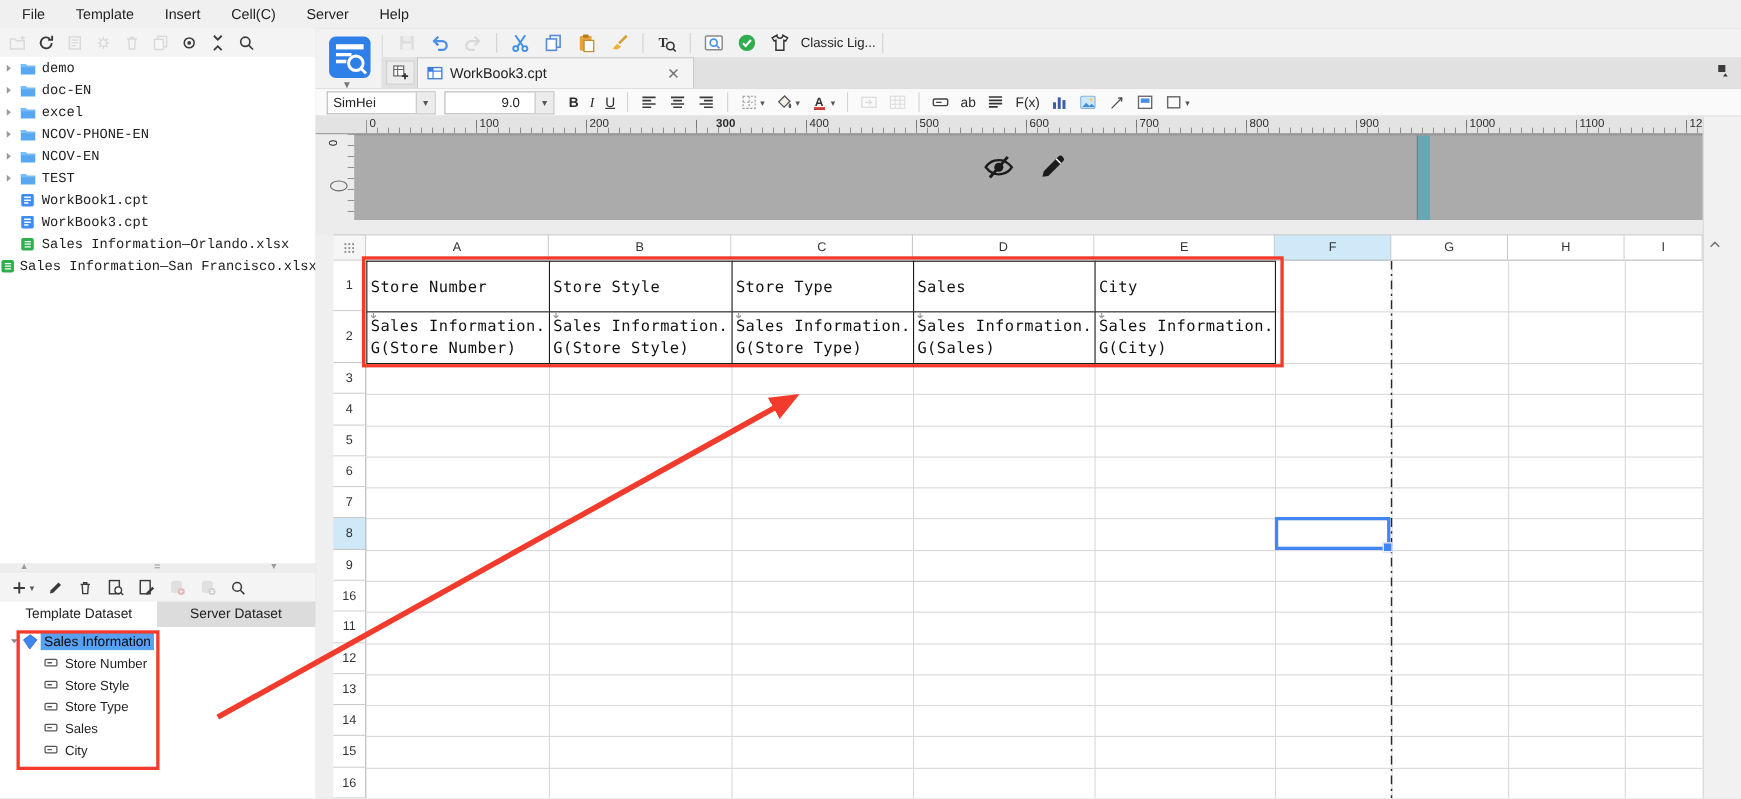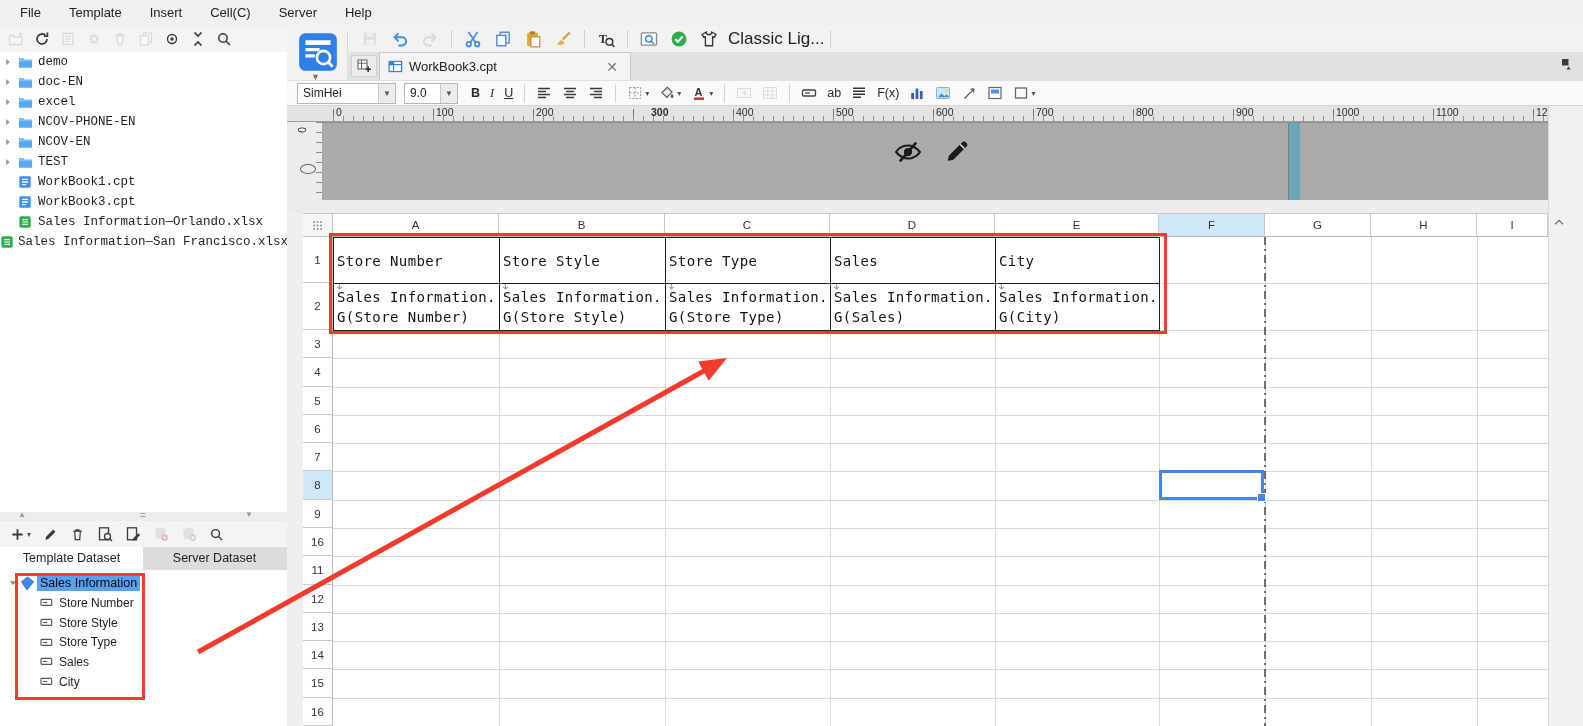--- a/index.html
+++ b/index.html
@@ -43,21 +43,21 @@
   #redbox-dataset{position:absolute;left:15px;top:547px;width:130px;height:127px;
                   border:3px solid #f23b2c;box-sizing:border-box;pointer-events:none;}
   
   #main-header{position:absolute;left:287px;top:26px;width:1296px;height:80px;background:#f2f2f2;}
   #big-template-btn{position:absolute;left:9px;top:4px;width:44px;height:46px;}
   #big-caret{position:absolute;left:24px;top:46px;font-size:9px;color:#777;}
   #hdr-sep{position:absolute;left:60px;top:6px;width:1px;height:66px;background:#d7d7d7;}
   #tb-icons{position:absolute;left:68px;top:0;height:26px;display:flex;align-items:center;}
   #tb-icons .tbtn{margin:0 6px;display:flex;align-items:center;}
   .vsep{width:1px;height:18px;background:#d2d2d2;margin:0 6px;}
-  #tb-theme-label{font-size:17px;color:#222;margin-left:4px;}
+  #tb-theme-label{font-size:12px;color:#222;margin-left:4px;}
   #tab-row{position:absolute;left:60px;top:26px;width:1236px;height:28px;background:#e1e1e1;}
   #newtab-btn{position:absolute;left:4px;top:3px;width:26px;height:22px;background:#ececec;
               border:1px solid #cfcfcf;display:flex;align-items:center;justify-content:center;box-sizing:border-box;}
   #active-tab{position:absolute;left:32px;top:0;width:252px;height:28px;background:#f4f4f4;
               border:1px solid #c9c9c9;border-bottom:none;box-sizing:border-box;
               display:flex;align-items:center;padding:0 8px;}
   #active-tab .title{margin-left:6px;font-size:13px;color:#222;flex:1;}
   #tab-close{color:#777;font-size:14px;padding:0 4px;}
   #tab-overflow{position:absolute;right:8px;top:4px;}
   #fmt-row{position:absolute;left:287px;top:80px;width:1296px;height:26px;background:#fafafa;
@@ -568,21 +568,21 @@
           </svg>
         </div>
     </div>
   </div>
 
   <div id="fmt-row">
     <div class="select" style="width:97px;" id="font-select">
       <span class="val">SimHei</span>
       <span class="sel-caret">▼</span>
     </div>
-    <div class="select" style="width:52px;" id="size-select">
+    <div class="select" style="width:52px;padding-left:46px;" id="size-select">
       <span class="val">9.0</span>
       <span class="sel-caret">▼</span>
     </div>
     <div id="fmt-icons">
         <span class="tbtn tlabel b">B</span>
         <span class="tbtn tlabel it">I</span>
         <span class="tbtn tlabel u">U</span>
         <span class="vsep"></span>
         <span class="i tbtn">
           <svg width="16" height="16" viewBox="0 0 16 16">

